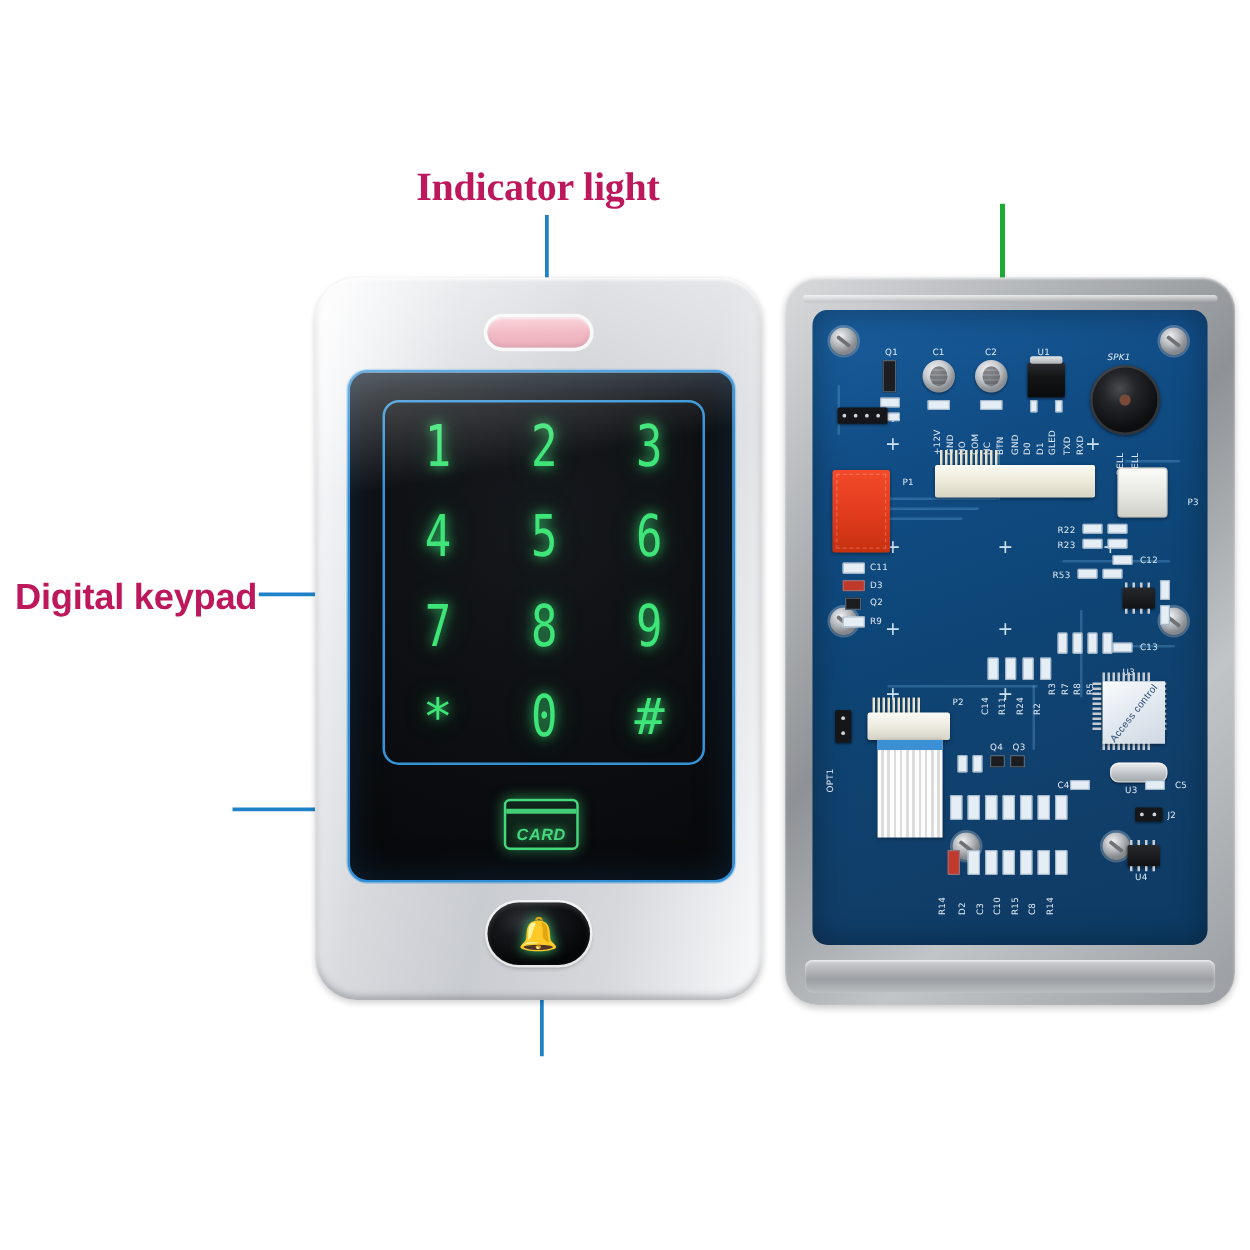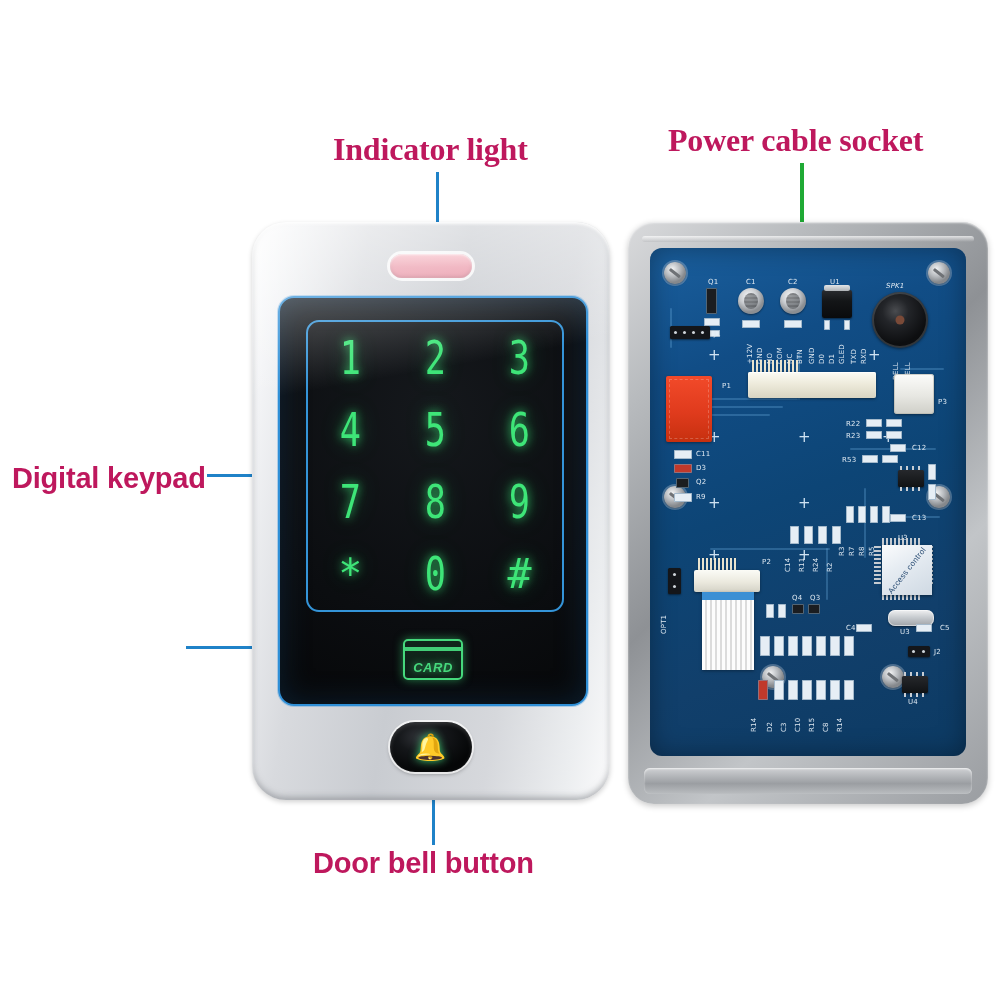--- a/index.html
+++ b/index.html
@@ -231,30 +231,28 @@
   .hdr2 i{position:absolute;width:3px;height:3px;border-radius:50%;background:#cfd5da;}
 </style>
 </head>
 <body>
 
 <div id="stage">
 
   <div class="label serif" style="left:333px;top:131px;">Indicator light</div>
   <div class="leader" style="left:436px;top:172px;width:3px;height:86px;"></div>
 
-  <div class="label serif" style="left:668px;top:122px;">Power cable socket</div>
   <div class="leader green" style="left:800px;top:163px;width:4px;height:212px;"></div>
 
   <div class="label sans" style="left:12px;top:462px;">Digital keypad</div>
   <div class="leader" style="left:207px;top:474px;width:104px;height:3px;"></div>
   <div class="leader" style="left:308px;top:322px;width:3px;height:155px;"></div>
 
   <div class="leader" style="left:186px;top:646px;width:94px;height:3px;"></div>
 
-  <div class="label sans" style="left:313px;top:847px;">Door bell button</div>
   <div class="leader" style="left:432px;top:783px;width:3px;height:62px;"></div>
 
   <div id="front">
 
     <div id="indicator"></div>
 
     <div id="glass">
 
       <div id="keypad-frame">
         <div class="key">1</div>
@@ -384,21 +382,21 @@
       <div class="smd red" style="left:24px;top:216px;width:18px;height:9px;"></div>
       <div class="silk" style="left:46px;top:216px;">D3</div>
       <div class="smd dark" style="left:26px;top:230px;width:13px;height:10px;"></div>
       <div class="silk" style="left:46px;top:230px;">Q2</div>
       <div class="smd" style="left:24px;top:245px;width:18px;height:9px;"></div>
       <div class="silk" style="left:46px;top:245px;">R9</div>
 
       <div class="silk rot" style="left:250px;top:124px;">BELL</div>
       <div class="silk rot" style="left:262px;top:124px;">BELL</div>
       <div id="p3-conn" style="left:244px;top:126px;width:40px;height:40px;"></div>
-      <div class="silk" style="left:288px;top:150px;">P3</div>
+      <div class="silk" style="left:300px;top:150px;">P3</div>
 
       <div class="silk" style="left:196px;top:172px;">R22</div>
       <div class="smd" style="left:216px;top:171px;width:16px;height:8px;"></div>
       <div class="smd" style="left:236px;top:171px;width:16px;height:8px;"></div>
       <div class="silk" style="left:196px;top:184px;">R23</div>
       <div class="smd" style="left:216px;top:183px;width:16px;height:8px;"></div>
       <div class="smd" style="left:236px;top:183px;width:16px;height:8px;"></div>
       <div class="silk" style="left:192px;top:208px;">R53</div>
       <div class="smd" style="left:212px;top:207px;width:16px;height:8px;"></div>
       <div class="smd" style="left:232px;top:207px;width:16px;height:8px;"></div>

